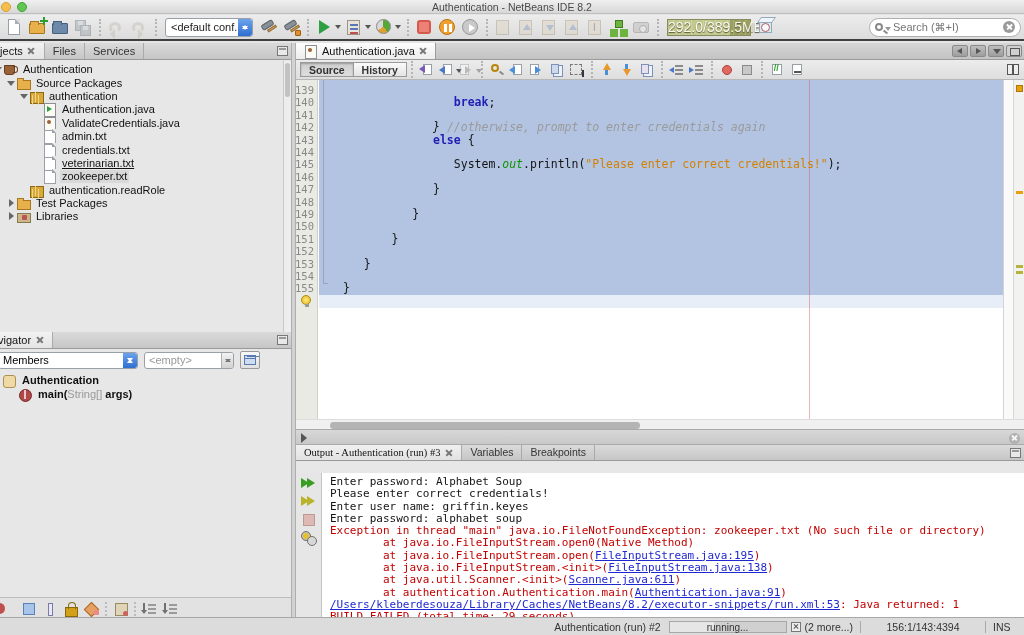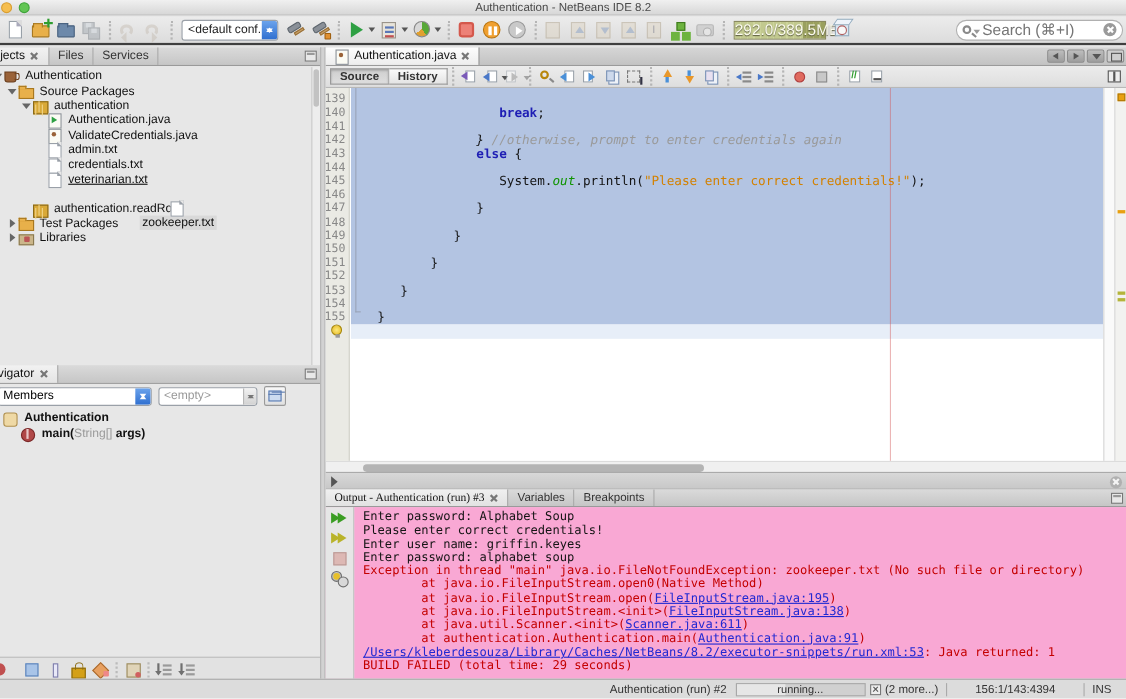--- a/index.html
+++ b/index.html
@@ -81,21 +81,21 @@
   .memtext { position:absolute; inset:0; text-align:center; font-size:14px; line-height:15px; color:#fbfbee; text-shadow:0 1px 1px #55553a; }
   .cube { position:absolute; left:3px; top:3px; width:13px; height:13px; background:#dce8f2; border:1px solid #93aabc; }
   .cube:before { content:""; position:absolute; left:-1px; top:-4px; width:13px; height:4px; background:#eef4fa; border:1px solid #93aabc; transform:skewX(-35deg); }
   .cube:after { content:""; position:absolute; right:1px; bottom:0; width:7px; height:7px; border-radius:50%; background:#f8f8f8; border:1px solid #b06060; }
 
   .searchbox { width:152px; height:19px; background:#fff; border:1px solid #b0b0b0; border-radius:10px;
     margin-left:6px; display:flex; align-items:center; padding:0 5px; position:relative; }
   .mag { width:8px; height:8px; border:2px solid #8a8a8a; border-radius:50%; position:relative; flex:none; }
   .mag:after { content:""; position:absolute; left:6px; top:6px; width:5px; height:2px; background:#8a8a8a; transform:rotate(40deg); }
   .mag-caret { width:0; height:0; border-left:3px solid transparent; border-right:3px solid transparent; border-top:4px solid #999; margin:4px 2px 0 2px; }
-  .searchbox input { border:none; outline:none; flex:1; font-size:14px; color:#333; min-width:0; background:transparent; font-family:"Liberation Sans",sans-serif; }
+  .searchbox input { border:none; outline:none; flex:1; font-size:11px; color:#333; min-width:0; background:transparent; font-family:"Liberation Sans",sans-serif; }
   .clear-x { width:12px; height:12px; border-radius:50%; background:#9a9a9a; position:relative; flex:none; }
   .clear-x:before, .clear-x:after { content:""; position:absolute; left:2.5px; top:5px; width:7px; height:1.6px; background:#fff; }
   .clear-x:before { transform:rotate(45deg); } .clear-x:after { transform:rotate(-45deg); }
 
   
   .content { position:absolute; top:43px; left:0; right:0; bottom:18px; display:flex; }
   .left-col { width:291px; flex:none; position:relative; overflow:hidden; background:#e7e7e7; }
   .col-divider { width:5px; flex:none; background:#d2d2d2; border-left:1px solid #aeaeae; border-right:1px solid #aeaeae; }
   .right-col { flex:1; position:relative; background:#e7e7e7; overflow:hidden; }
 
@@ -243,21 +243,21 @@
   .chev { position:absolute; left:5px; top:3px; width:6px; height:9px; }
   .chev:before { content:""; position:absolute; left:0; top:0; border-top:5px solid transparent; border-bottom:5px solid transparent; border-left:6px solid #555; }
   .strip-x { position:absolute; right:4px; top:2.5px; width:11px; height:11px; border-radius:50%; background:#b0b0b0; }
   .strip-x:before, .strip-x:after { content:""; position:absolute; left:2px; top:4.7px; width:7px; height:1.6px; background:#f4f4f4; }
   .strip-x:before { transform:rotate(45deg); } .strip-x:after { transform:rotate(-45deg); }
 
   
   .out-tabbar { height:16px; background:linear-gradient(#dadada,#c6c6c6); border-bottom:1px solid #9a9a9a; display:flex; position:relative; }
   .out-tab { padding:0 8px; font-size:10.5px; line-height:15px; color:#333; border-right:1px solid #aaa; display:flex; align-items:center; gap:4px; white-space:nowrap; }
   .out-tab.sel { background:linear-gradient(#f0f0f0,#e2e2e2); color:#111;font-family:Liberation Serif, serif; }
-  .out-body { position:relative; height:158px; background:#f9a8d4; display:flex; }
+  .out-body { position:relative; height:158px; background:#ffffff; display:flex;margin-top:12px; }
   .out-strip { width:26px; flex:none; background:#e6e6e6; border-right:1px solid #c4c4c4; display:flex; flex-direction:column; align-items:center; padding-top:3px; gap:3px; }
   .os-ic { width:17px; height:15px; position:relative; }
   .dblplay:before { content:""; position:absolute; left:1px; top:2px; border-top:5.5px solid transparent; border-bottom:5.5px solid transparent; border-left:8px solid #3a9d23; }
   .dblplay:after { content:""; position:absolute; left:7px; top:2px; border-top:5.5px solid transparent; border-bottom:5.5px solid transparent; border-left:8px solid #3a9d23; }
   .dblplay.yellow:before { border-left-color:#b9b32a; } .dblplay.yellow:after { border-left-color:#b9b32a; }
   .os-stop:before { content:""; position:absolute; left:3px; top:2px; width:10px; height:10px; background:#ddb8b4; border:1px solid #bb9a96; }
   .os-ant:before { content:""; position:absolute; left:1px; top:1px; width:8px; height:8px; border-radius:50%; background:#c0c0c0; border:1px solid #707070; }
   .os-ant:after { content:""; position:absolute; left:7px; top:6px; width:8px; height:8px; border-radius:50%; background:#d8d8d8; border:1px solid #707070; box-shadow:-6px -5px 0 -2px #e8c02a; }
   .console { flex:1; font-family:"DejaVu Sans Mono",monospace; font-size:11px; line-height:12.3px; padding:3px 0 0 8px; white-space:pre; overflow:hidden; }
   .cl-n { color:#141414; } .cl-e { color:#c40000; } .cl-l { color:#2028d2; text-decoration:underline; }
@@ -438,21 +438,21 @@
             <div class="trow" style="margin-left: 33px;">
               <span class="texp"></span>
               <span class="tico tico-file"></span>
               <span class="tlabel">credentials.txt</span>
             </div>
             <div class="trow" style="margin-left: 33px; text-decoration: underline;">
               <span class="texp"></span>
               <span class="tico tico-file"></span>
               <span class="tlabel">veterinarian.txt</span>
             </div>
-            <div class="trow" style="margin-left: 33px; flex-direction: column;">
+            <div class="trow" style="margin-left: 33px;">
               <span class="texp"></span>
               <span class="tico tico-file"></span>
               <span class="tlabel sel">zookeeper.txt</span>
             </div>
             <div class="trow" style="margin-left: 20px;">
               <span class="texp"></span>
               <span class="tico tico-pkg"></span>
               <span class="tlabel">authentication.readRole</span>
             </div>
             <div class="trow" style="margin-left: 7px;">

